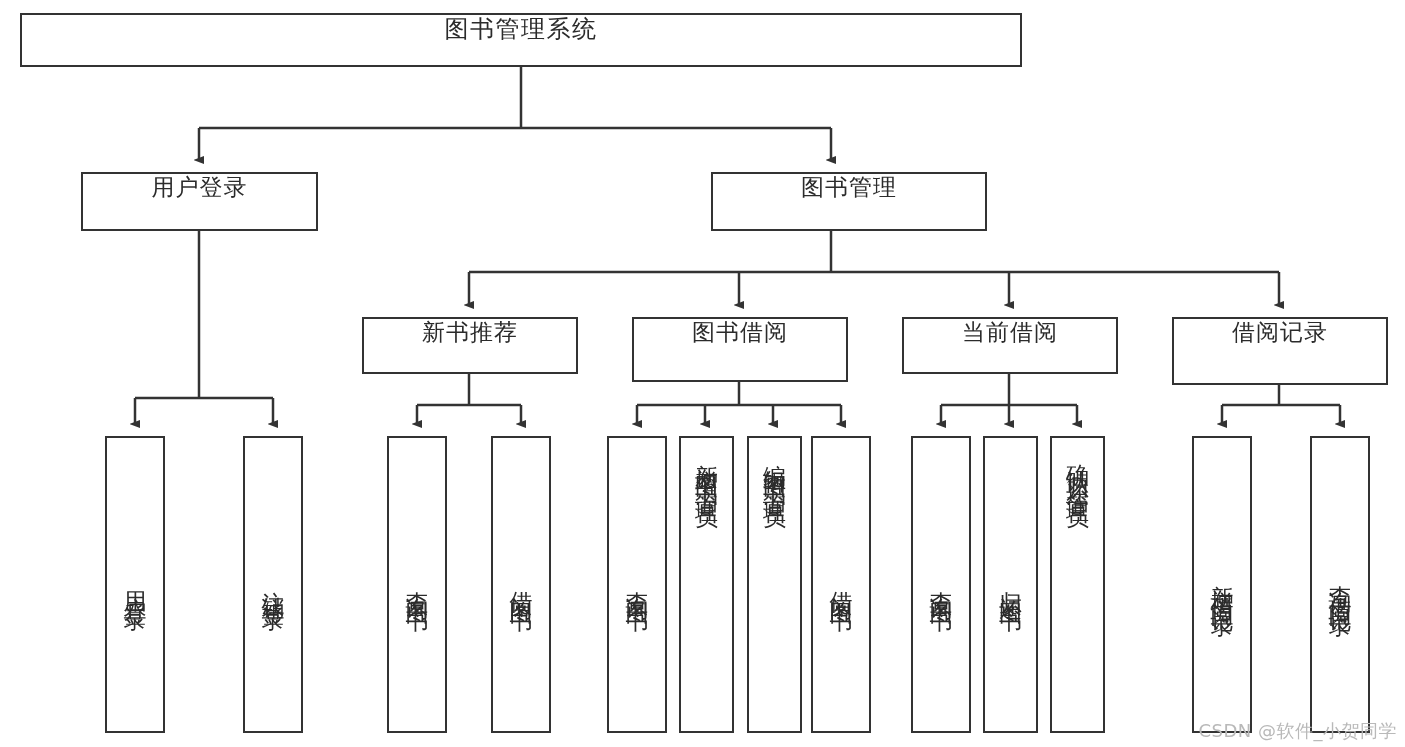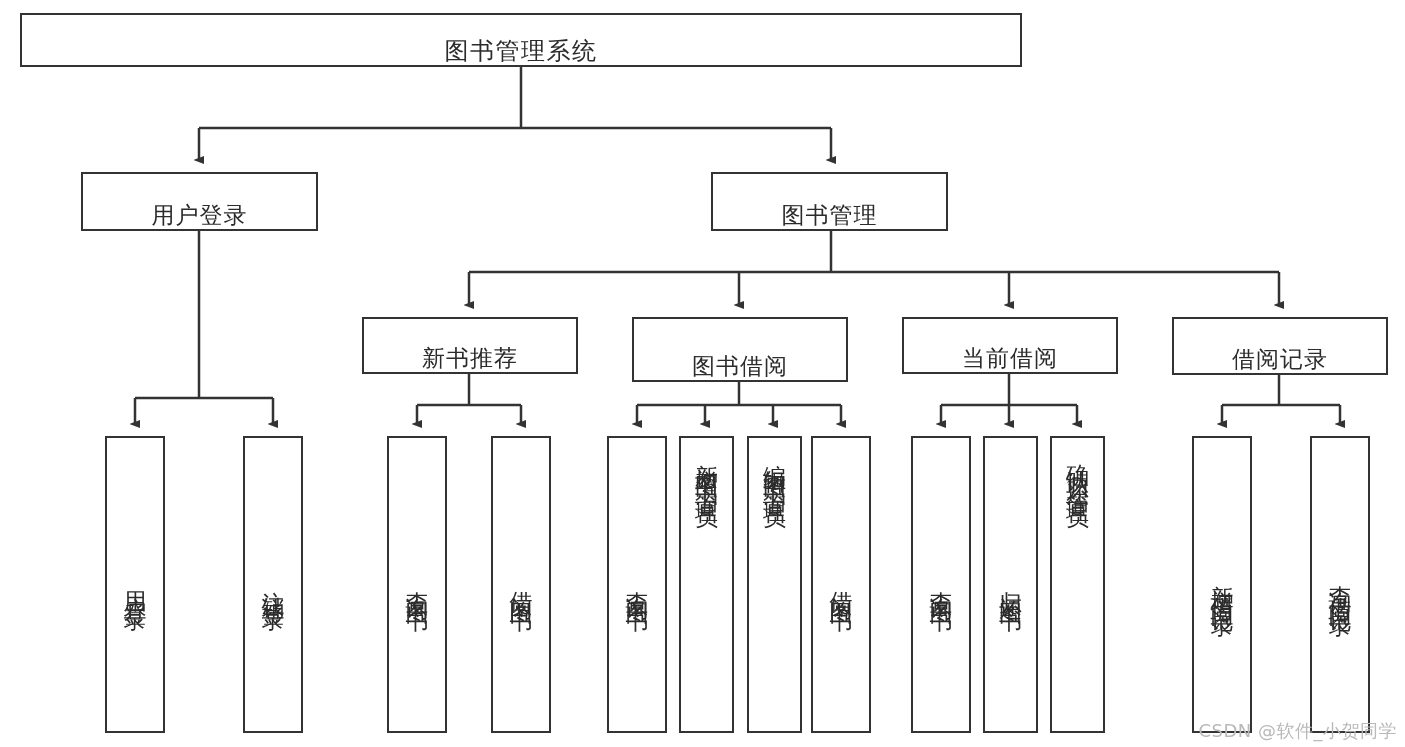--- a/index.html
+++ b/index.html
@@ -25,21 +25,21 @@
     width: 1405px;
     height: 747px;
     pointer-events: none;
   }
   .node {
     position: absolute;
     box-sizing: border-box;
     border: 2.5px solid #333333;
     background: #ffffff;
     display: flex;
-    align-items: flex-end;
+    align-items: flex-start;
     justify-content: center;
     color: #2b2b2b;
     z-index: 2;
   }
   .node .lbl {
     display: block;
     text-align: center;
     line-height: 1.18;
     white-space: nowrap;
   }
@@ -137,37 +137,37 @@
   </svg>
 
   <div class="node h root" style="left:20px; top:13px; width:1002px; height:54px;">
     <span class="lbl">图书管理系统</span>
   </div>
 
   <div class="node h" style="left:81px; top:172px; width:237px; height:59px;">
     <span class="lbl">用户登录</span>
   </div>
 
-  <div class="node h" style="left:711px; top:172px; width:237px; height:59px;">
+  <div class="node h" style="left:711px; top:172px; width:276px; height:59px;">
     <span class="lbl">图书管理</span>
   </div>
 
   <div class="node h" style="left:362px; top:317px; width:216px; height:57px;">
     <span class="lbl">新书推荐</span>
   </div>
 
   <div class="node h" style="left:632px; top:317px; width:216px; height:65px;">
     <span class="lbl">图书借阅</span>
   </div>
 
   <div class="node h" style="left:902px; top:317px; width:216px; height:57px;">
     <span class="lbl">当前借阅</span>
   </div>
 
-  <div class="node h" style="left:1172px; top:317px; width:216px; height:58px;">
+  <div class="node h" style="left:1172px; top:317px; width:216px; height:68px;">
     <span class="lbl">借阅记录</span>
   </div>
 
   <div class="node v center" style="left:105px; top:436px; width:60px; height:297px;">
     <span class="lbl">用户登录</span>
   </div>
 
   <div class="node v center" style="left:243px; top:436px; width:60px; height:297px;">
     <span class="lbl">注销登录</span>
   </div>

